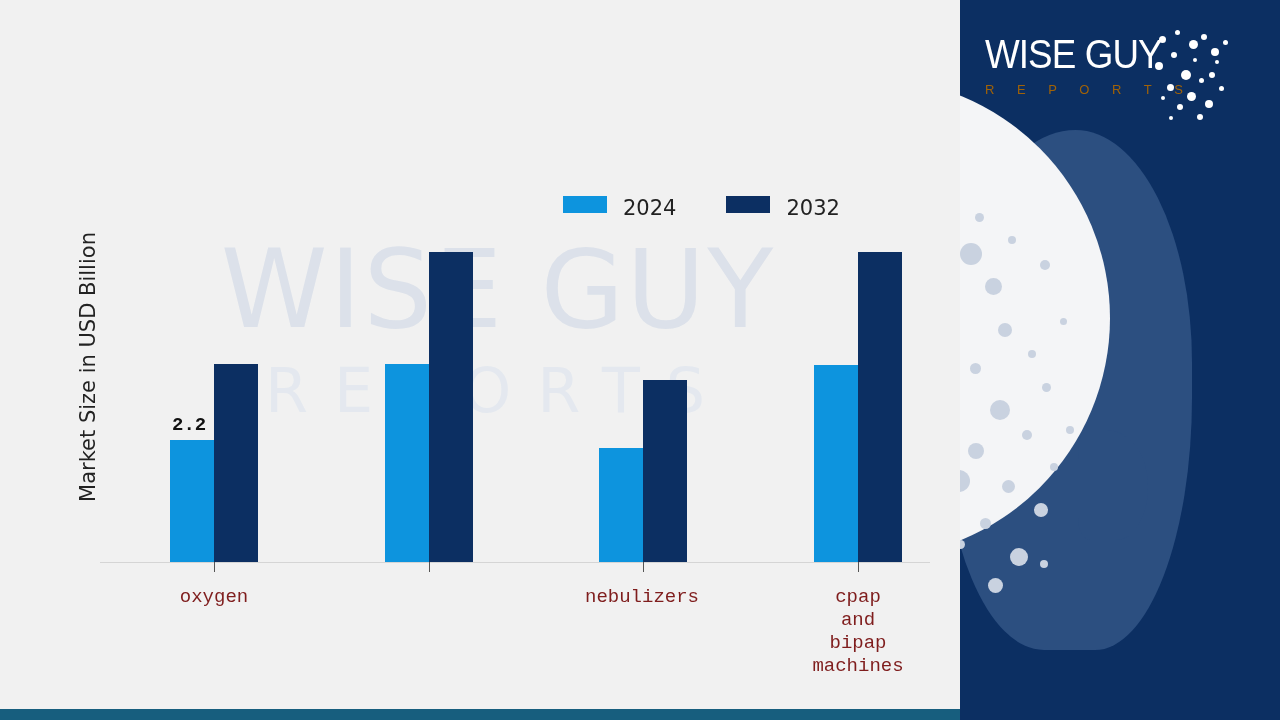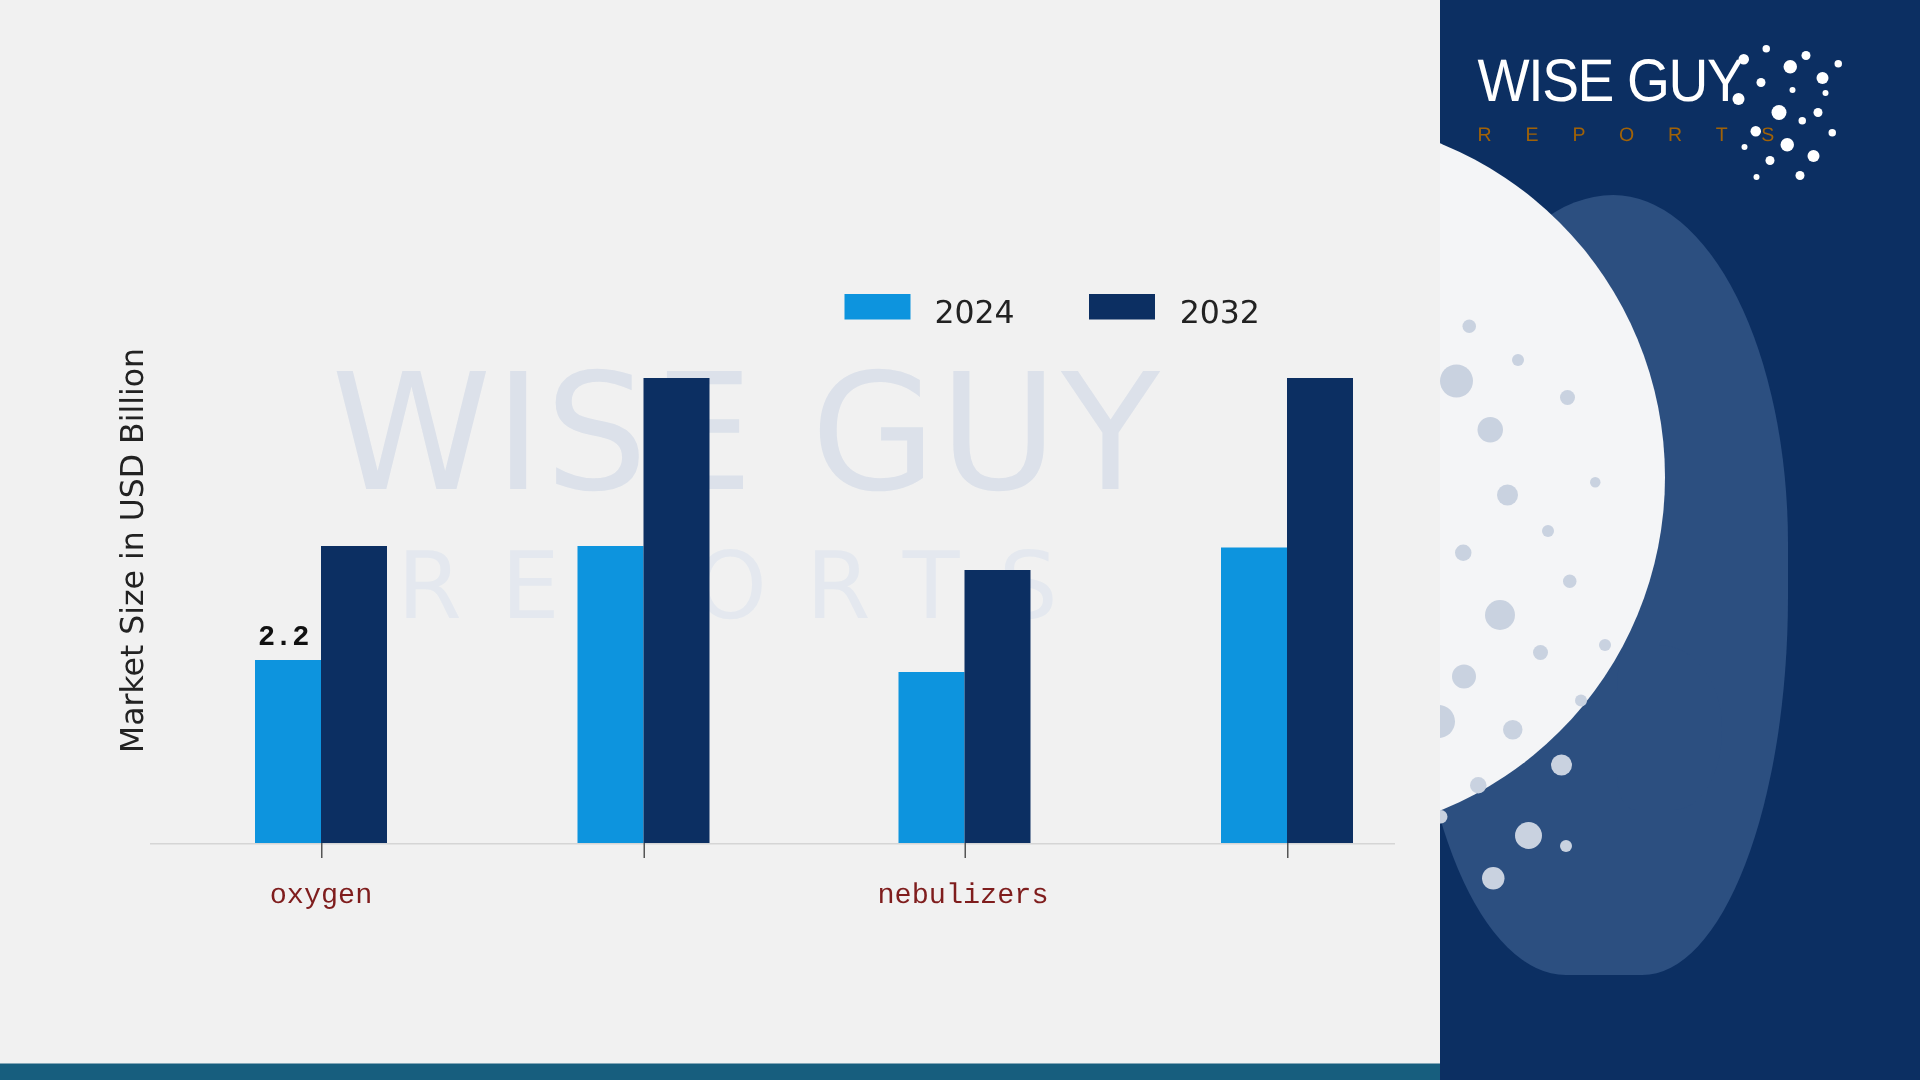--- a/index.html
+++ b/index.html
@@ -205,16 +205,22 @@
         <div class="tick" style="left: 214px;"></div>
         <div class="cat-label" style="left: 104px; width: 220px;">
           <div>oxygen</div>
         </div>
         <div class="tick" style="left: 429px;"></div>
         <div class="tick" style="left: 643px;"></div>
         <div class="cat-label" style="left: 532px; width: 220px;">
           <div>nebulizers</div>
         </div>
         <div class="tick" style="left: 858px;"></div>
+        <div class="cat-label" style="left: 748px; width: 220px;">
+          <div>cpap</div>
+          <div>and</div>
+          <div>bipap</div>
+          <div>machines</div>
+        </div>
       </div>
   </div>
 
 </div>
 
 </body></html>

